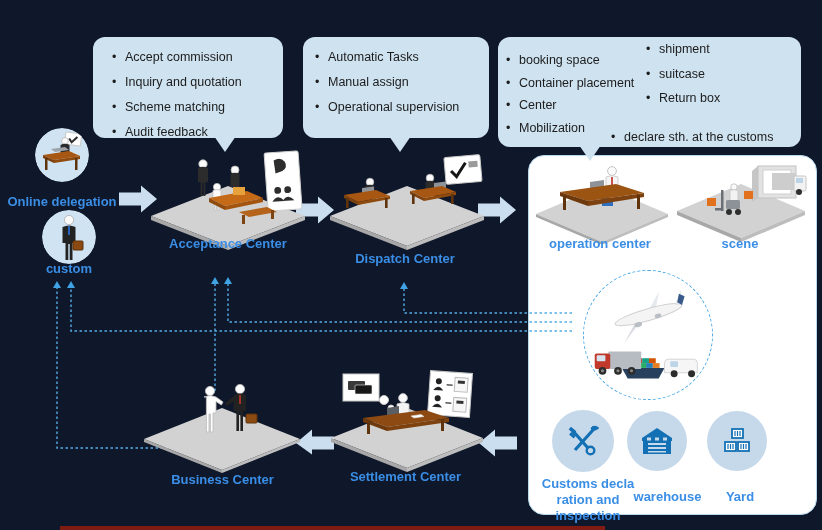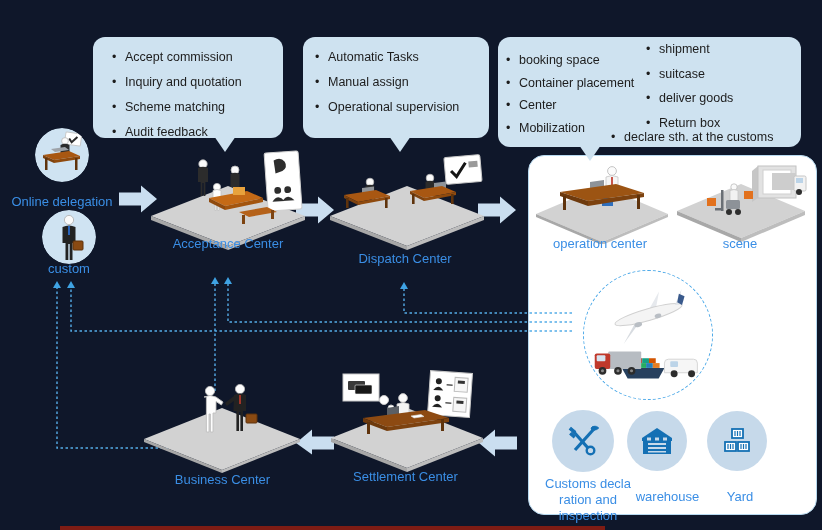--- a/index.html
+++ b/index.html
@@ -22,21 +22,21 @@
   #c3{left:498px;top:37px;width:303px;height:110px;}
   #c3l{position:absolute;left:8px;top:12px;}
   #c3l li{line-height:22.5px;}
   #c3r{position:absolute;left:148px;top:0px;}
   #c3r li{line-height:24.5px;}
   #c3b{position:absolute;left:113px;bottom:2px;padding-left:13px;line-height:16px;white-space:nowrap;}
   #c3b::before{content:"\2022";position:absolute;left:0;top:0;}
   .ptr{position:absolute;width:0;height:0;z-index:4;
        border-left:11px solid transparent;border-right:11px solid transparent;
        border-top:16px solid #cee2f0;}
-  .lbl{position:absolute;color:#3a8ee5;font-size:13px;text-align:center;line-height:1.2;z-index:3;}
+  .lbl{position:absolute;color:#3a8ee5;font-size:13px;text-align:center;line-height:1.2;z-index:3;font-weight:bold;}
   .lbl.left{text-align:center;}
   .scene{position:absolute;z-index:3;}
   .circle-actor{position:absolute;width:54px;height:54px;border-radius:50%;overflow:hidden;z-index:3;}
   .transport{position:absolute;left:583px;top:270px;width:130px;height:130px;box-sizing:border-box;
              border:1.6px dashed #4aa8e8;border-radius:50%;background:#fff;z-index:3;
              display:flex;align-items:center;justify-content:center;}
   .fac-circle{position:absolute;width:60px;height:60px;border-radius:50%;background:#c6d9ea;
               display:flex;align-items:center;justify-content:center;z-index:3;}
   .redbar{position:absolute;left:60px;top:526px;width:545px;height:4px;background:#7e1c14;z-index:5;}
 </style>
@@ -95,21 +95,20 @@
   <div class="callout" id="c3">
     <ul id="c3l">
       <li>booking space</li>
       <li>Container placement</li>
       <li>Center</li>
       <li>Mobilization</li>
     </ul>
     <ul id="c3r">
       <li>shipment</li>
       <li>suitcase</li>
-      <li>deliver goods</li>
       <li>Return box</li>
     </ul>
     <div id="c3b">declare sth. at the customs</div>
   </div>
   <div class="ptr" style="left:579px;top:145px;"></div>
 
   <div class="circle-actor" style="left:35px;top:128px;">
     <svg width="54" height="54" viewBox="0 0 54 54">
       <circle cx="27" cy="27" r="27" fill="#cfe3f2"></circle>
       <g transform="rotate(8 38 12)">

